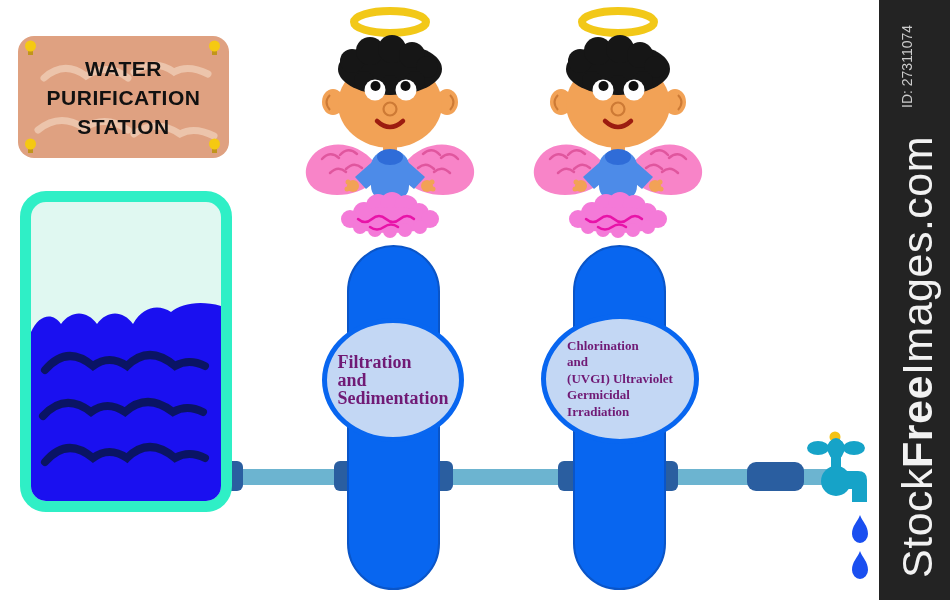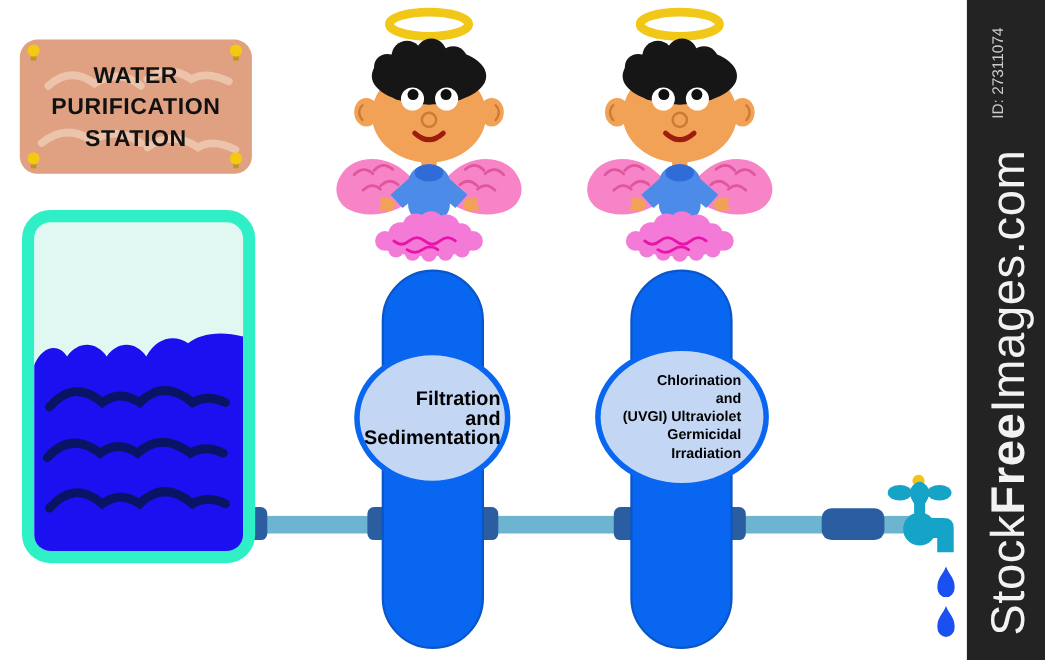--- a/index.html
+++ b/index.html
@@ -31,22 +31,22 @@
   .coupling.c2r{left:657px;}
   .coupling.c-faucet{left:747px;top:462px;width:57px;height:29px;border-radius:9px;}
   
   .capsule{position:absolute;top:245px;width:93px;height:345px;box-sizing:border-box;
     background:var(--capsule_blue);border:2px solid var(--capsule_edge);
     border-radius:47px;z-index:3;}
   .capsule.cap1{left:347px;}
   .capsule.cap2{left:573px;}
   .filter-circle{position:absolute;border-radius:50%;box-sizing:border-box;
     background:var(--circle_fill);border:5px solid var(--capsule_blue);
-    display:flex;align-items:center;justify-content:center;text-align:right;
-    font-weight:bold;color:#000000;white-space:pre-line;z-index:4;}
+    display:flex;align-items:center;justify-content:center;text-align:left;
+    font-weight:bold;color:#701a75;white-space:pre-line;z-index:4;font-family:Liberation Serif, serif;}
   .filter-circle.fc1{left:322px;top:318px;width:142px;height:124px;font-size:18px;line-height:18px;}
   .filter-circle.fc2{left:541px;top:314px;width:158px;height:130px;font-size:13px;line-height:16.5px;}
   
   .angel{position:absolute;top:5px;width:180px;height:234px;z-index:4;}
   .angel.a1{left:300px;}
   .angel.a2{left:528px;}
   
   .faucet{position:absolute;left:802px;top:428px;z-index:3;}
   .drop{position:absolute;z-index:3;}
   .drop.d1{left:852px;top:515px;}

